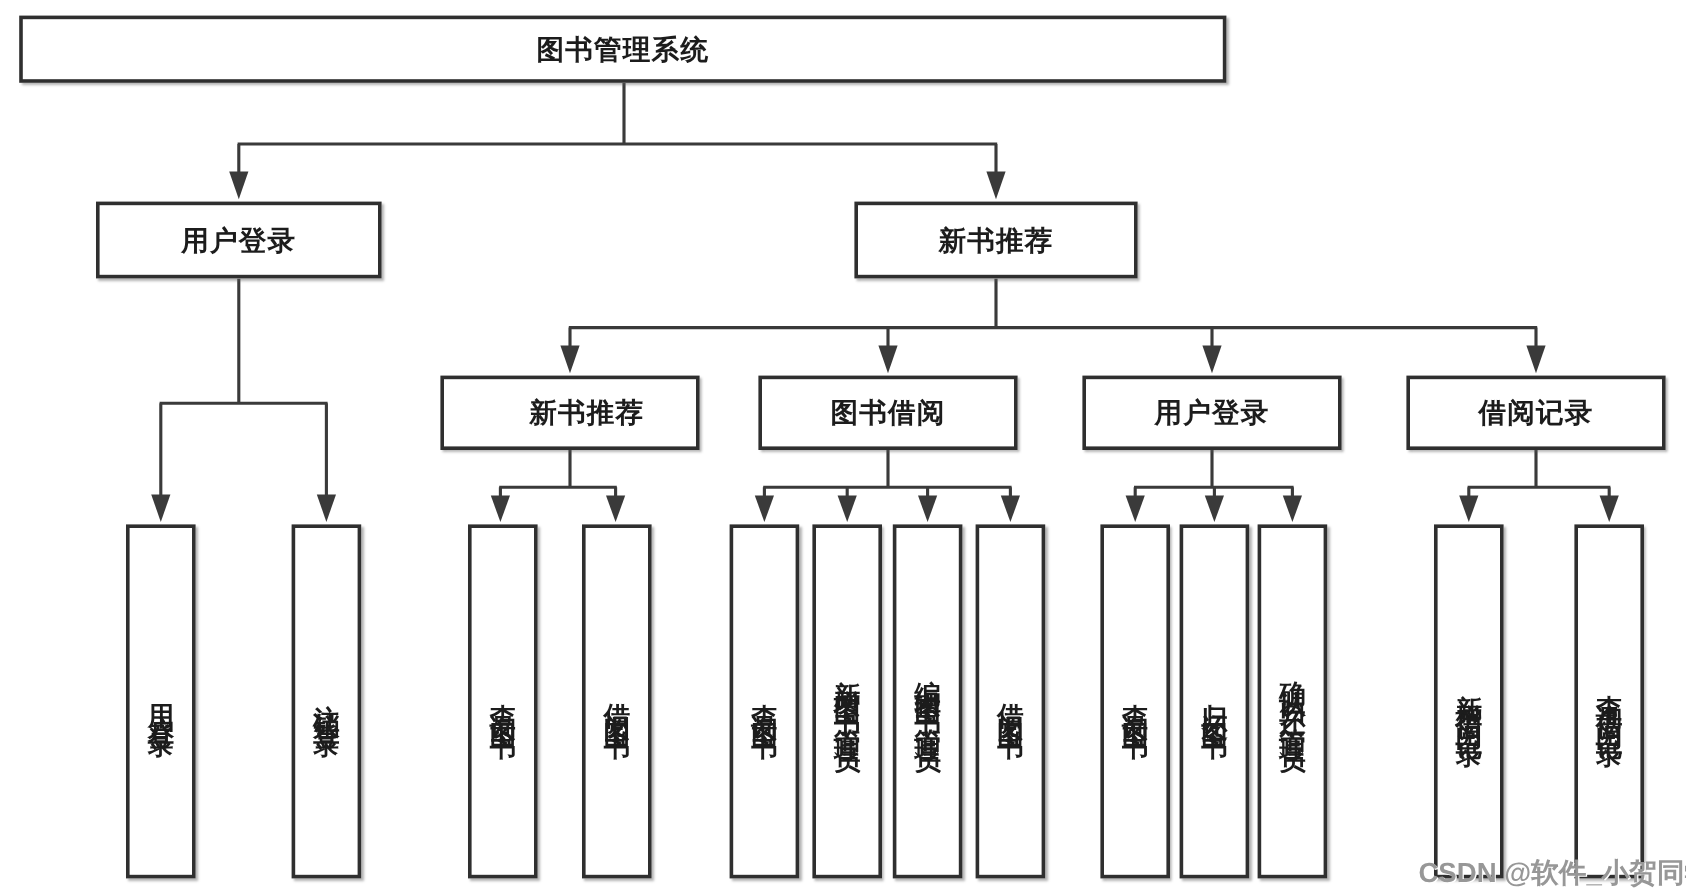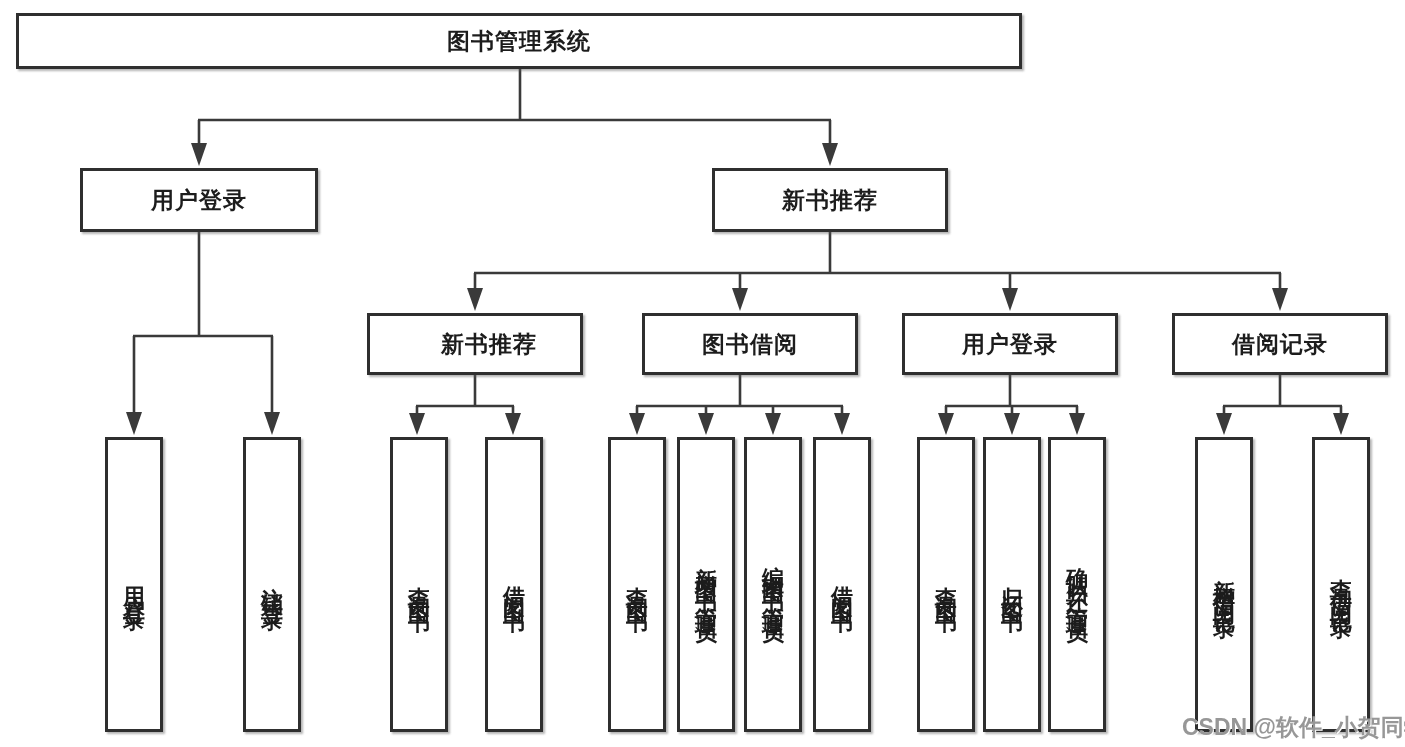--- a/index.html
+++ b/index.html
@@ -118,21 +118,21 @@
   <div class="box hbox" style="left:80px; top:168px; width:238px; height:64px;">
     <span class="lbl">用户登录</span>
   </div>
   <div class="box hbox" style="left:712px; top:168px; width:236px; height:64px;">
     <span class="lbl">新书推荐</span>
   </div>
 
   <div class="box hbox" style="left:367px; top:313px; width:216px; height:62px;padding-left:28px;">
     <span class="lbl">新书推荐</span>
   </div>
-  <div class="box hbox" style="left:632px; top:313px; width:216px; height:62px;margin-left:10px;">
+  <div class="box hbox" style="left:632px; top:313px; width:216px; height:62px;">
     <span class="lbl">图书借阅</span>
   </div>
   <div class="box hbox" style="left:902px; top:313px; width:216px; height:62px;">
     <span class="lbl">用户登录</span>
   </div>
   <div class="box hbox" style="left:1172px; top:313px; width:216px; height:62px;">
     <span class="lbl">借阅记录</span>
   </div>
 
   <div class="box vbox" style="left:105px; top:437px; width:58px; height:295px;">

